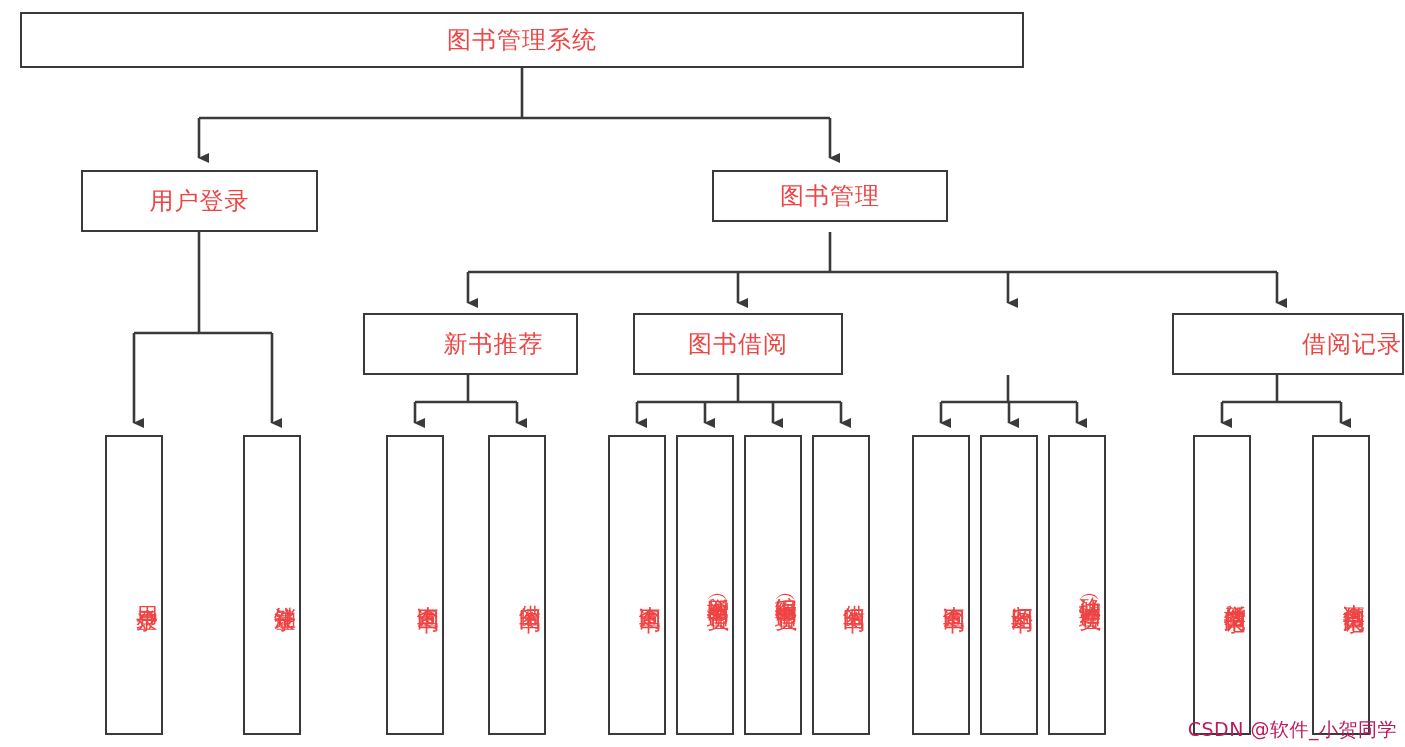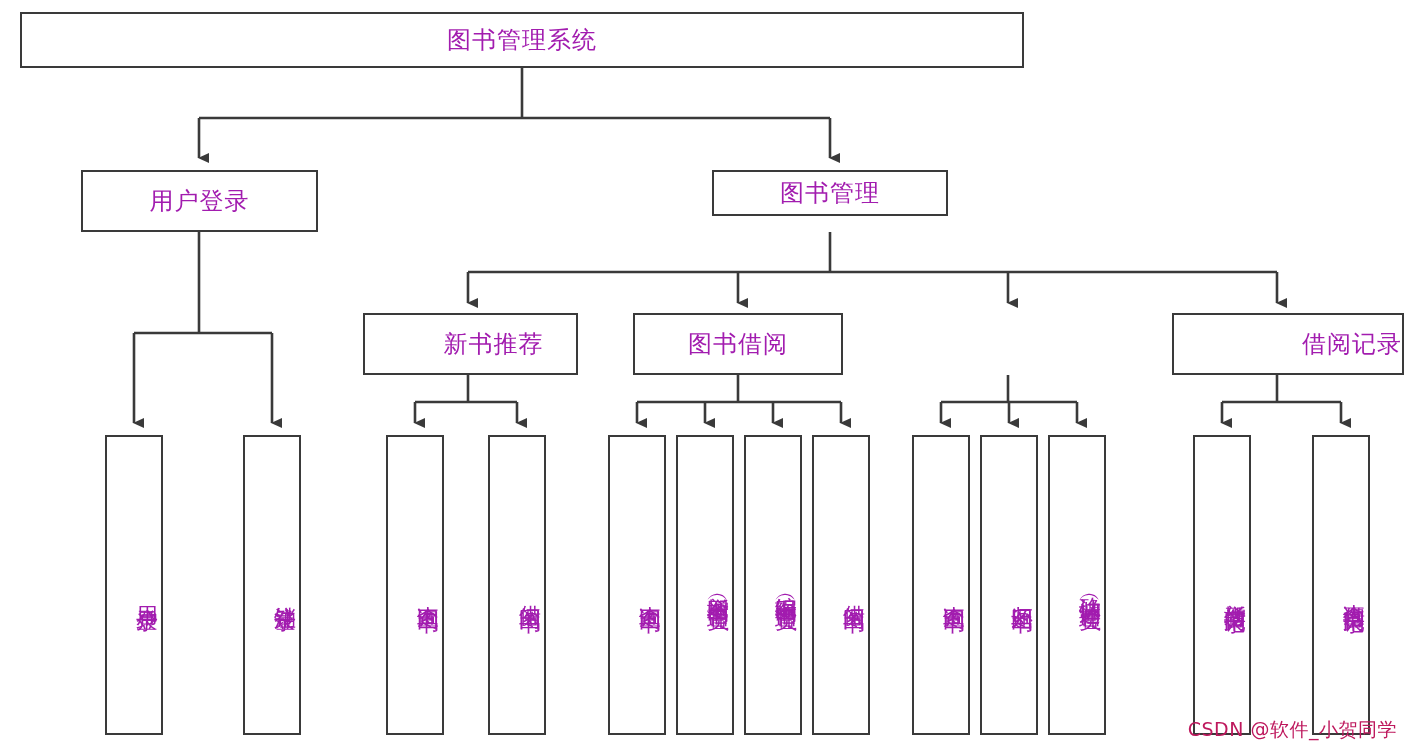--- a/index.html
+++ b/index.html
@@ -23,21 +23,21 @@
     height: 747px;
   }
   .node {
     position: absolute;
     box-sizing: border-box;
     border: 2px solid #3a3a3a;
     background: #ffffff;
     display: flex;
     align-items: center;
     justify-content: center;
-    color: #a21caf;
+    color: #ef4444;
   }
   .node.horiz {
     font-size: 24px;
     line-height: 1.2;
     letter-spacing: 1px;
     white-space: nowrap;
   }
   .node.vert {
     font-size: 22px;
     line-height: 1.28;
@@ -118,21 +118,21 @@
     </g>
   </svg>
 
   <div class="node horiz" style="left:20px; top:12px; width:1004px; height:56px;">
     <span>图书管理系统</span>
   </div>
 
   <div class="node horiz" style="left:81px; top:170px; width:237px; height:62px;">
     <span>用户登录</span>
   </div>
-  <div class="node horiz" style="left:712px; top:170px; width:236px; height:46px;">
+  <div class="node horiz" style="left:712px; top:170px; width:236px; height:52px;">
     <span>图书管理</span>
   </div>
 
   <div class="node horiz" style="left:363px; top:313px; width:215px; height:62px;padding-left:46px;">
     <span>新书推荐</span>
   </div>
   <div class="node horiz" style="left:633px; top:313px; width:210px; height:62px;">
     <span>图书借阅</span>
   </div>
   <div class="node horiz" style="left:1172px; top:313px; width:232px; height:62px;justify-content:flex-end;">

